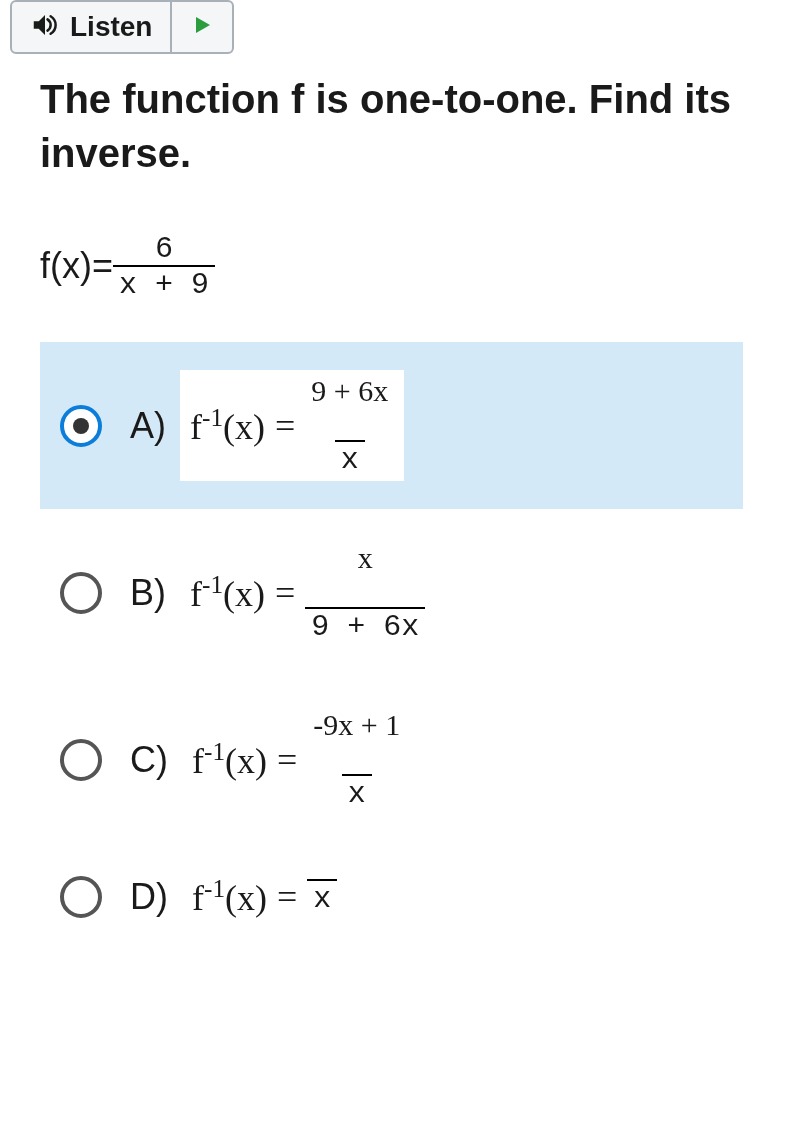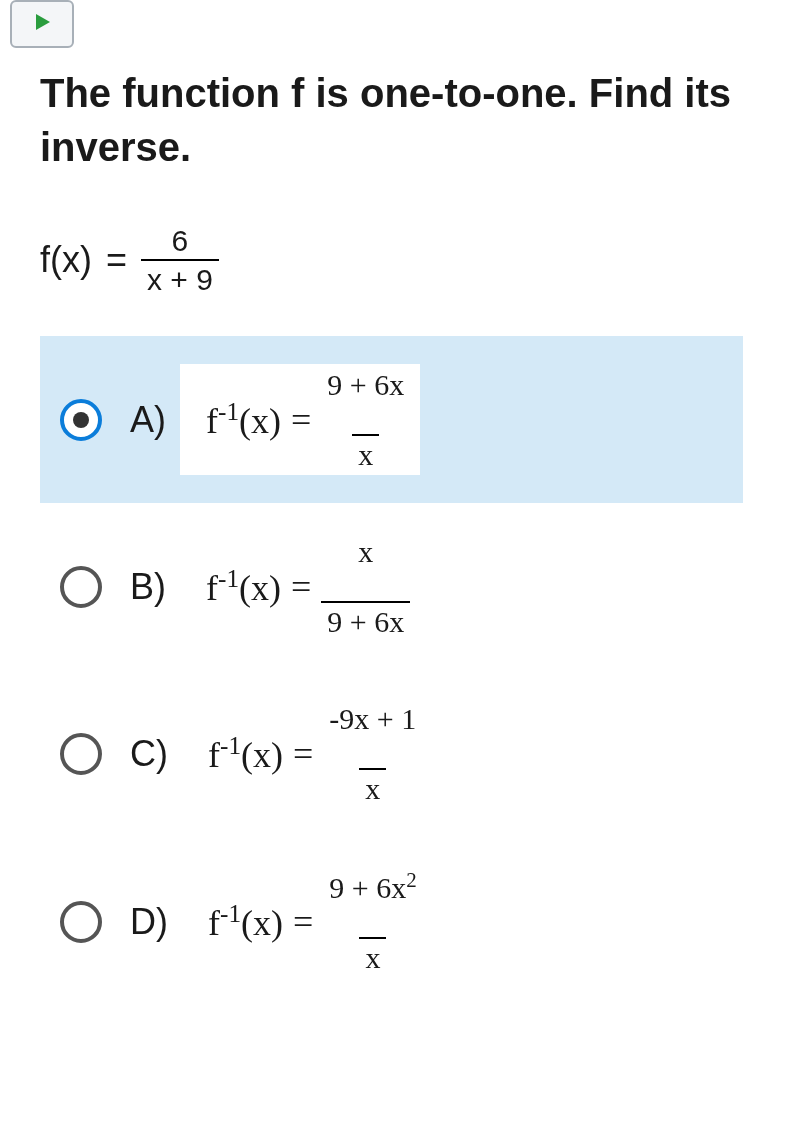--- a/index.html
+++ b/index.html
@@ -47,33 +47,33 @@
     color: #1a1a1a;
     line-height: 1.35;
     margin-bottom: 50px;
   }
   .given {
     font-size: 36px;
     color: #1a1a1a;
     margin-bottom: 40px;
     display: flex;
     align-items: center;
-    gap: 14px;
   }
   .frac {
     display: inline-flex;
     flex-direction: column;
     align-items: center;
     vertical-align: middle;
     line-height: 1.1;
   }
   .frac .num { padding: 0 6px 2px 6px; }
   .frac .den {
     border-top: 2px solid #000;
     padding: 2px 6px 0 6px;
+    font-family: Liberation Mono, monospace;
   }
   .given .frac { font-size: 30px; }
   .options { display: flex; flex-direction: column; }
   .option {
     display: flex;
     align-items: center;
     gap: 28px;
     padding: 28px 20px;
     cursor: pointer;
   }
@@ -106,31 +106,41 @@
     color: #1a1a1a;
   }
   .opt-letter { font-size: 36px; }
   .math-box {
     background: #fff;
     padding: 4px 10px;
     display: flex;
     align-items: center;
     gap: 10px;
   }
-  .finv { font-family: "Times New Roman", serif; white-space: nowrap; margin-left: 16px; }
+  .finv { font-family: "Times New Roman", serif; white-space: nowrap; }
   .finv sup { font-size: 0.7em; vertical-align: super; }
   .math-box .frac { font-size: 30px; font-family: "Times New Roman", serif; gap: 31px; }
   .eq { font-family: "Times New Roman", serif; }
 </style>
 </head>
 <body>
 
 
 
 <div class="listen-bar">
+  <div class="listen-btn">
+    <span>
+      <svg viewBox="0 0 24 24" fill="#1a1a1a">
+        <path d="M3 9v6h4l5 5V4L7 9H3z"></path>
+        <path d="M14 7.5c1.5 1 2.5 2.6 2.5 4.5s-1 3.5-2.5 4.5" fill="none" stroke="#1a1a1a" stroke-width="2" stroke-linecap="round"></path>
+        <path d="M16.5 5c2.5 1.5 4 4 4 7s-1.5 5.5-4 7" fill="none" stroke="#1a1a1a" stroke-width="2" stroke-linecap="round"></path>
+      </svg>
+    </span>
+    <span class="listen-label">Listen</span>
+  </div>
   <div class="play-btn">
     <span>
       <svg viewBox="0 0 24 24" fill="#2a9d3e">
         <path d="M6 4l14 8-14 8z"></path>
       </svg>
     </span>
   </div>
 </div>
 
 <div class="content">
@@ -196,21 +206,20 @@
     </div>
 
     <div class="option">
       <div class="radio"></div>
       <div class="opt-body">
         <span class="opt-letter">D)</span>
         <span class="math-box">
           <span class="finv">f<sup>-1</sup>(x)</span>
           <span class="eq">=</span>
           <span class="frac">
-            <span class="num">9 + 6x<sup style="font-size:0.7em">2</sup></span>
             <span class="den">x</span>
           </span>
         </span>
       </div>
     </div>
 
   </div>
 </div>
 
 

